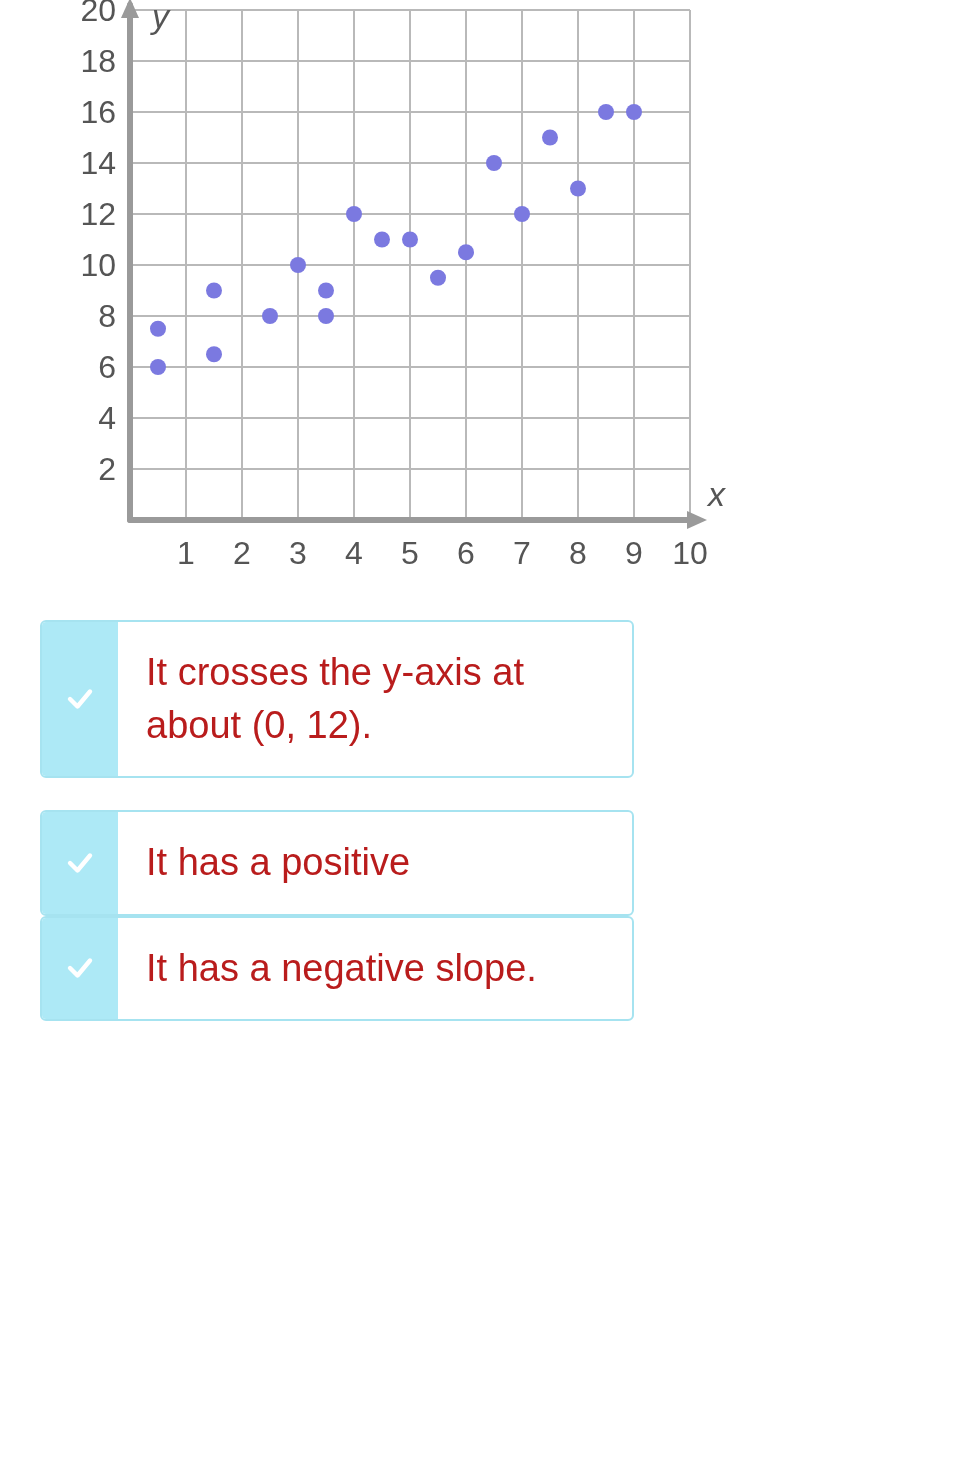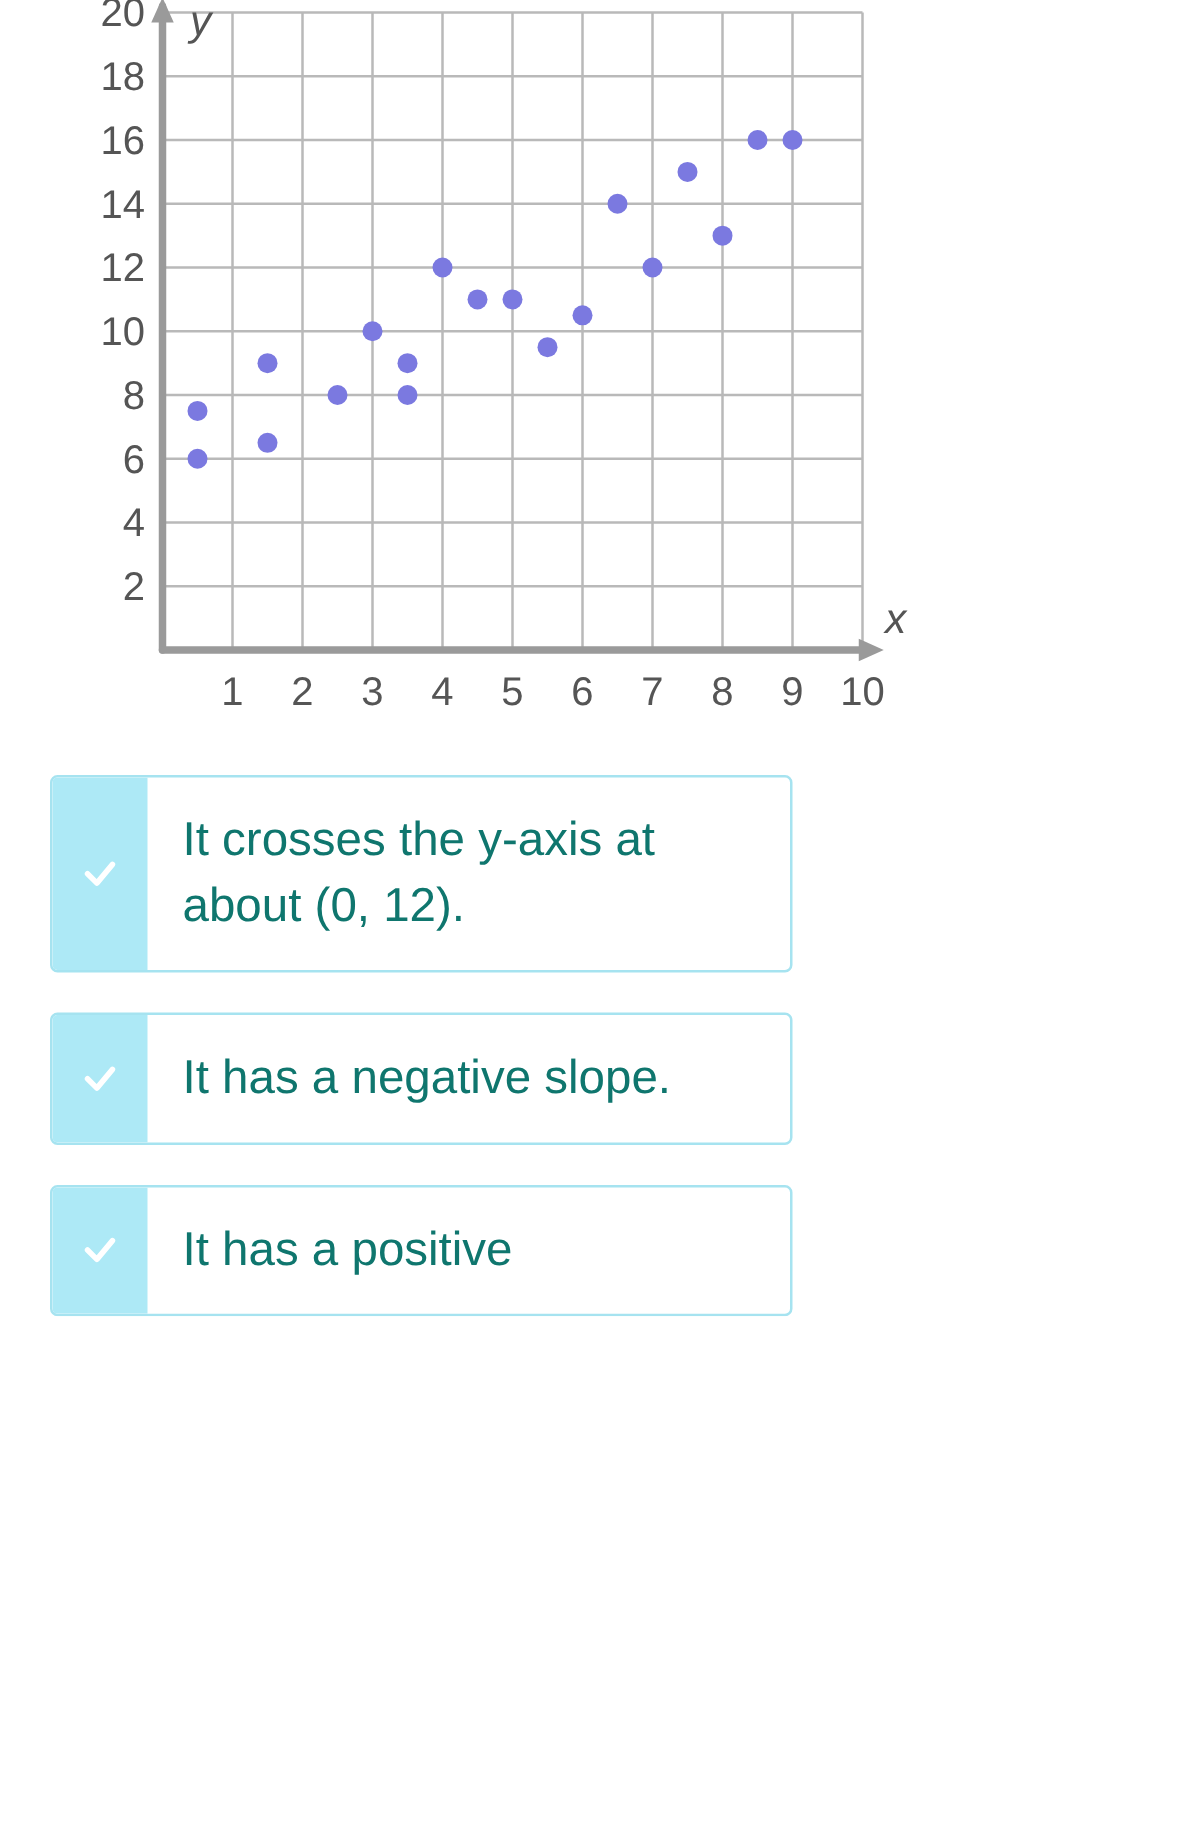--- a/index.html
+++ b/index.html
@@ -49,21 +49,21 @@
   }
   .option .check svg {
     width: 30px;
     height: 30px;
   }
   .option .label {
     flex: 1 1 auto;
     padding: 24px 28px;
     font-size: 38px;
     line-height: 1.4;
-    color: #0f766e;
+    color: #b91c1c;
   }
   .option.partial {
     margin-bottom: 0;
   }
 </style>
 </head>
 <body>
 <div class="page">
 
 <div class="chart-wrap">
@@ -145,33 +145,33 @@
     <div class="check">
       <svg viewBox="0 0 24 24">
         <path d="M4 12 L10 18 L20 6" stroke="#ffffff" stroke-width="3.5" fill="none" stroke-linecap="round" stroke-linejoin="round"></path>
       </svg>
     </div>
     <div class="label">
       It crosses the <span class="var">y</span>-axis at about (0, 12).
     </div>
   </div>
 
+  <div class="option partial">
+    <div class="check">
+      <svg viewBox="0 0 24 24">
+        <path d="M4 12 L10 18 L20 6" stroke="#ffffff" stroke-width="3.5" fill="none" stroke-linecap="round" stroke-linejoin="round"></path>
+      </svg>
+    </div>
+    <div class="label">It has a positive</div>
+  </div>
+
   <div class="option">
     <div class="check">
       <svg viewBox="0 0 24 24">
         <path d="M4 12 L10 18 L20 6" stroke="#ffffff" stroke-width="3.5" fill="none" stroke-linecap="round" stroke-linejoin="round"></path>
       </svg>
     </div>
     <div class="label">It has a negative slope.</div>
   </div>
 
-  <div class="option partial">
-    <div class="check">
-      <svg viewBox="0 0 24 24">
-        <path d="M4 12 L10 18 L20 6" stroke="#ffffff" stroke-width="3.5" fill="none" stroke-linecap="round" stroke-linejoin="round"></path>
-      </svg>
-    </div>
-    <div class="label">It has a positive</div>
-  </div>
-
 </div>
 
 </div>
 
 </body></html>

